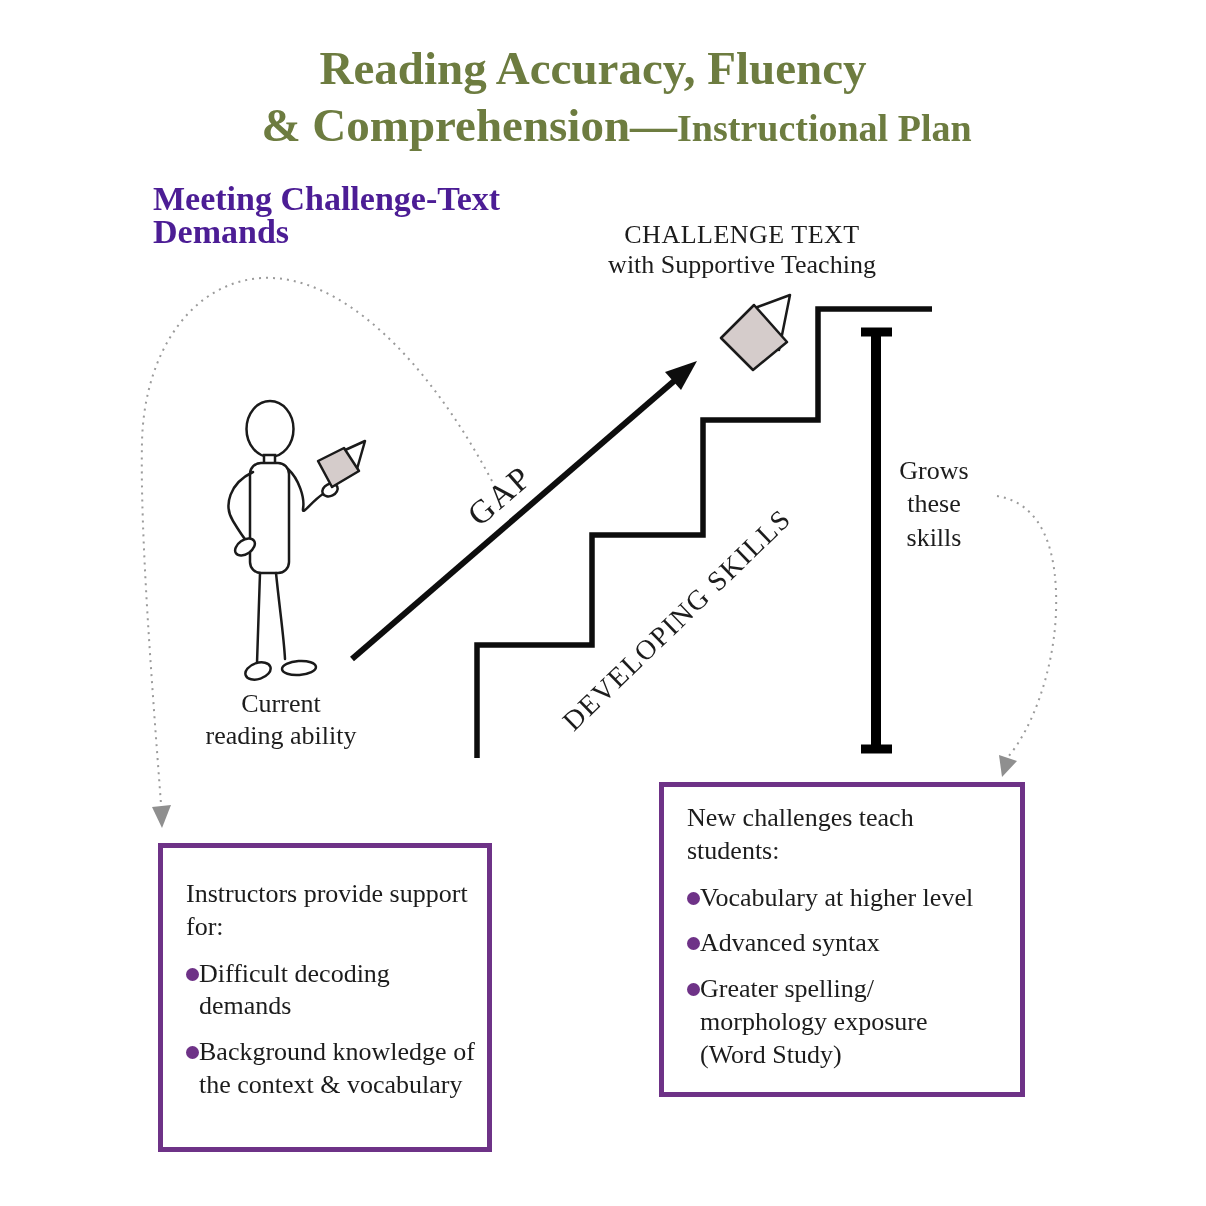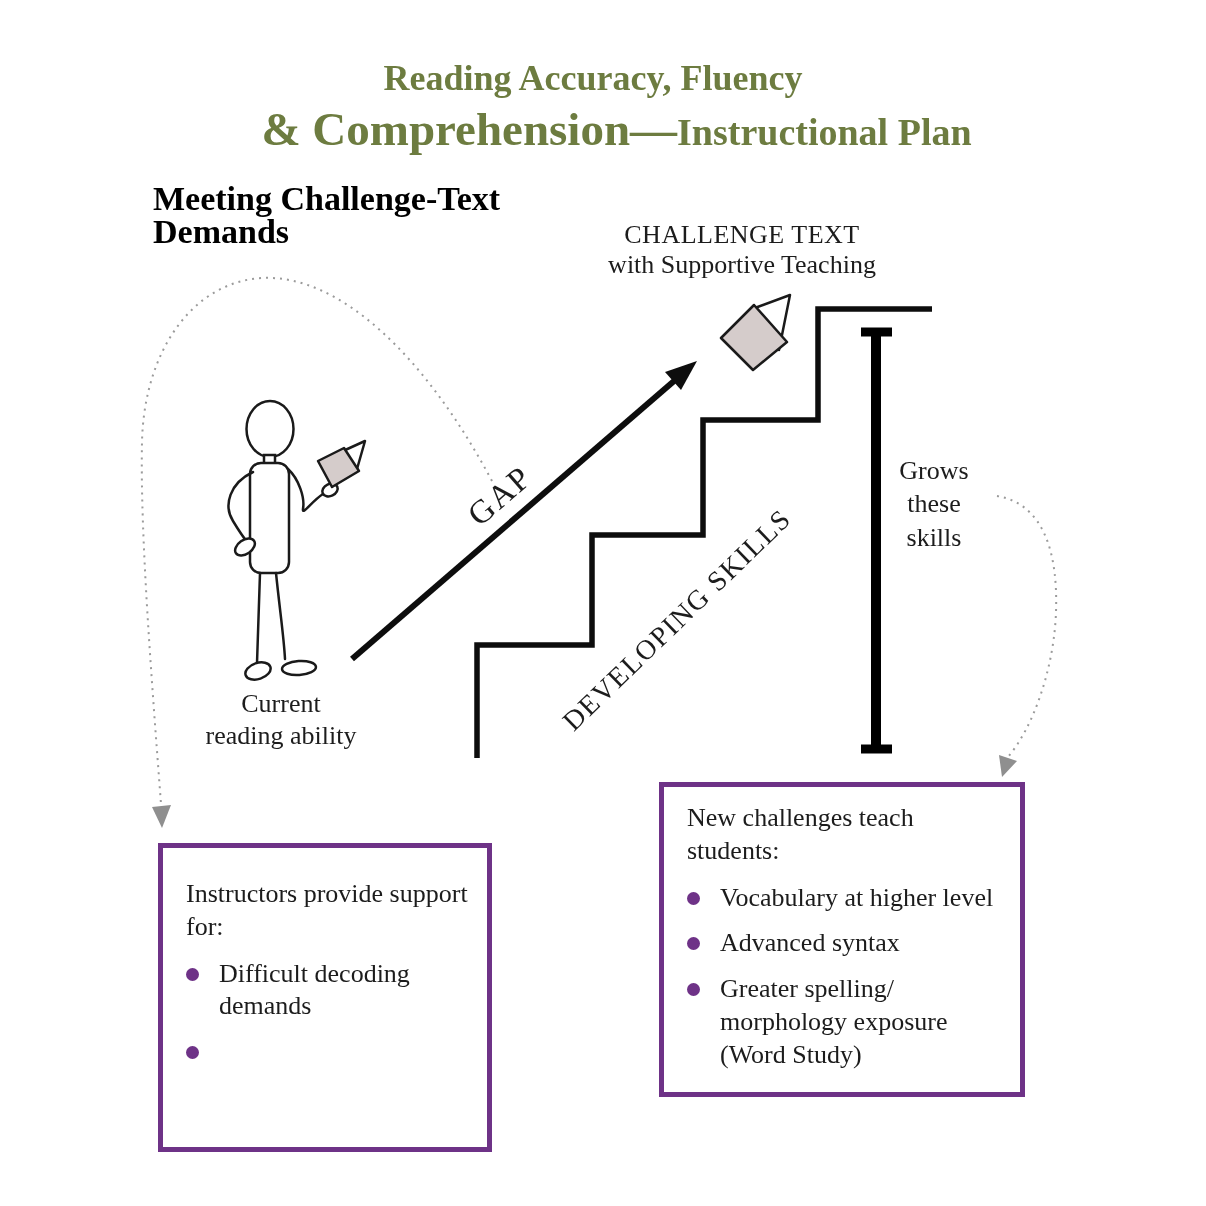--- a/index.html
+++ b/index.html
@@ -4,26 +4,26 @@
 <style>
   html,body { margin:0; padding:0; background:#ffffff; }
   #canvas {
     position:relative; width:1206px; height:1206px; background:#ffffff;
     font-family:"Liberation Serif", serif; color:#1c1c1c; overflow:hidden;
   }
   .abs { position:absolute; }
 
   
   .title { left:0; top:40px; width:1186px; text-align:center; color:#6d7c40; font-weight:bold; line-height:1.22; }
-  .title-line1 { font-size:36px;margin-top:17px; }
+  .title-line1 { font-size:47px; }
   .title-line2 { font-size:47px;padding-left:47px; }
   .title-line2 .part-b { font-size:38px; }
 
   
-  .subtitle { left:153px; top:182px; font-size:34px; font-weight:bold; color:#000000;
+  .subtitle { left:153px; top:182px; font-size:34px; font-weight:bold; color:#4c1d95;
               line-height:0.98; white-space:pre-line; }
 
   
   .challenge-label { left:561px; top:220px; width:362px; text-align:center; font-size:26px; line-height:1.15; }
   .challenge-label .line1 { letter-spacing:0.5px; }
 
   
   .gap-label { left:500px; top:496px; transform:translate(-50%,-50%) rotate(-41deg);
                font-size:33px; letter-spacing:2px; white-space:nowrap; }
   .developing-label { left:677px; top:620px; transform:translate(-50%,-50%) rotate(-44deg);
@@ -33,21 +33,21 @@
   .grows-label { left:859px; top:454px; width:150px; text-align:center; font-size:26px;
                  line-height:1.28; white-space:pre-line; }
   .current-label { left:131px; top:688px; width:300px; text-align:center; font-size:26px;
                  line-height:1.24; white-space:pre-line; }
 
   
   .info-box { border:5px solid #6e3287; background:#fff; box-sizing:border-box; font-size:26px; line-height:1.26; }
   .left-box  { left:158px; top:843px; width:334px; height:309px; padding:30px 8px 0 23px; }
   .right-box { left:659px; top:782px; width:366px; height:315px; padding:15px 8px 0 23px; }
   .box-heading { white-space:pre-line; margin-bottom:14px; }
-  .bullet-item { display:flex; gap:20px; margin-bottom:13px; }
+  .bullet-item { display:flex; gap:0; margin-bottom:13px; }
   .bullet-dot  { flex:0 0 auto; width:13px; height:13px; border-radius:50%; background:#6e3287; margin-top:10px; }
   .bullet-text { white-space:pre-line; }
 
   svg.art { position:absolute; left:0; top:0; width:1206px; height:1206px; }
 </style>
 </head>
 <body>
 
 <div id="canvas">
 
@@ -123,20 +123,22 @@
 reading ability</div>
 
   <div class="abs info-box left-box">
     <div class="box-heading">Instructors provide support for:</div>
     <div class="bullet-item">
       <span class="bullet-dot"></span>
       <span class="bullet-text">Difficult decoding demands</span>
     </div>
     <div class="bullet-item">
       <span class="bullet-dot"></span>
+      <span class="bullet-text">Background knowledge of
+the context &amp; vocabulary</span>
     </div>
   </div>
 
   <div class="abs info-box right-box">
     <div class="box-heading">New challenges teach
 students:</div>
     <div class="bullet-item">
       <span class="bullet-dot"></span>
       <span class="bullet-text">Vocabulary at higher level</span>
     </div>

